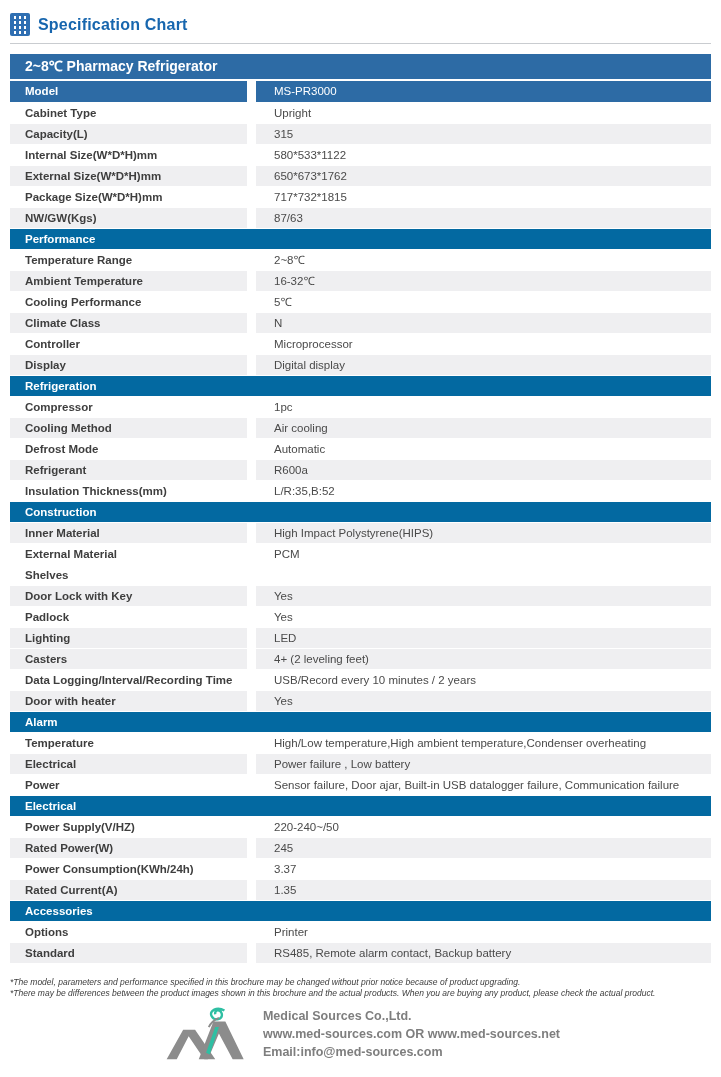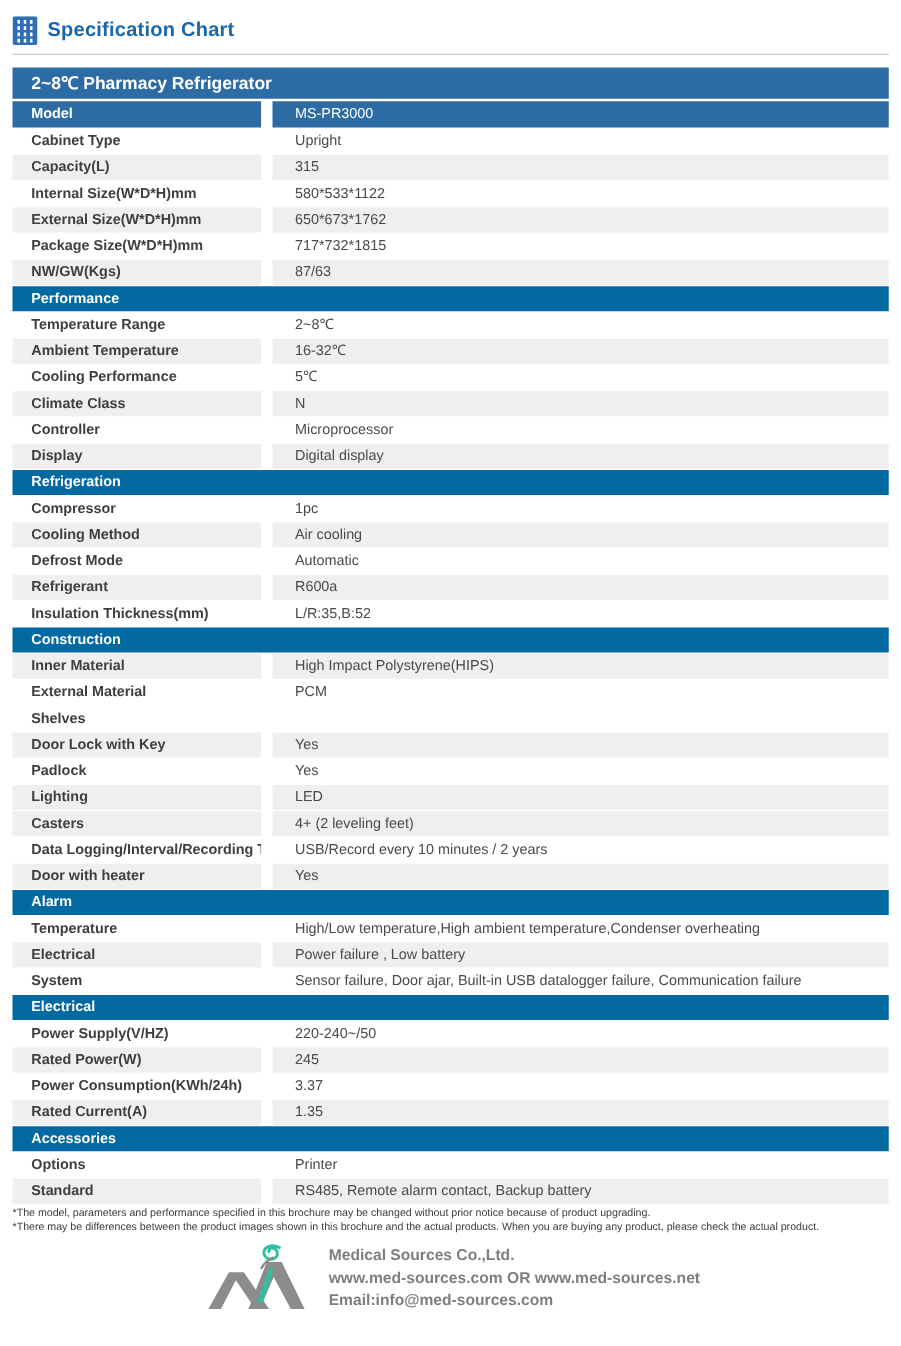--- a/index.html
+++ b/index.html
@@ -13,31 +13,31 @@
   .divider { height:1px; background:#c9ccd0; margin-top:7px; }
 
   
   .banner { margin-top:10px; height:25px; background:#2d6ba5; color:#ffffff;
             font-size:14px; font-weight:700; line-height:25px; padding-left:15px; }
 
   
   .model-row, .spec-row { display:flex; height:20px; margin-bottom:1px; }
   .model-row { margin-top:2px; height:21px; }
   .cell-gap { width:9px; background:#ffffff; }
-  .lbl { width:199px; padding-left:15px; font-size:11.5px; line-height:20px;
+  .lbl { width:237px; padding-left:15px; font-size:11.5px; line-height:20px;
          font-weight:700; color:#3e3e3e; white-space:nowrap; overflow:hidden; }
   .val { flex:1; padding-left:18px; font-size:11.5px; line-height:20px;
          color:#4a4a4a; white-space:nowrap; overflow:hidden; }
   .model-row .lbl, .model-row .val { background:#2d6ba5; color:#ffffff; line-height:21px; }
   .spec-row.alt .lbl, .spec-row.alt .val { background:#efeff1; }
   .section-header { height:20px; background:#0369a1; color:#ffffff; font-size:11.5px;
                     font-weight:700; line-height:20px; padding-left:15px; margin:1px 0 1px 0; }
 
   
-  .footnotes { margin-top:2px; }
+  .footnotes { margin-top:14px;font-style:italic; }
   .footnote { font-size:8.5px; line-height:11px; color:#3c3c3c; }
 
   
   .footer { margin-top:7px; display:flex; justify-content:center; align-items:center; gap:10px; }
   .company-text { color:#7e7e7e; font-weight:700; font-size:12.5px; line-height:18px; }
 </style>
 </head>
 <body>
 
 <div class="page">
@@ -212,21 +212,21 @@
         <div class="lbl">Temperature</div>
         <div class="cell-gap"></div>
         <div class="val">High/Low temperature,High ambient temperature,Condenser overheating</div>
       </div>
       <div class="spec-row alt">
         <div class="lbl">Electrical</div>
         <div class="cell-gap"></div>
         <div class="val">Power failure , Low battery</div>
       </div>
       <div class="spec-row">
-        <div class="lbl">System</div>
+        <div class="lbl">Power</div>
         <div class="cell-gap"></div>
         <div class="val">Sensor failure, Door ajar, Built-in USB datalogger failure, Communication failure</div>
       </div>
       <div class="section-header">Electrical</div>
       <div class="spec-row">
         <div class="lbl">Power Supply(V/HZ)</div>
         <div class="cell-gap"></div>
         <div class="val">220-240~/50</div>
       </div>
       <div class="spec-row alt">

